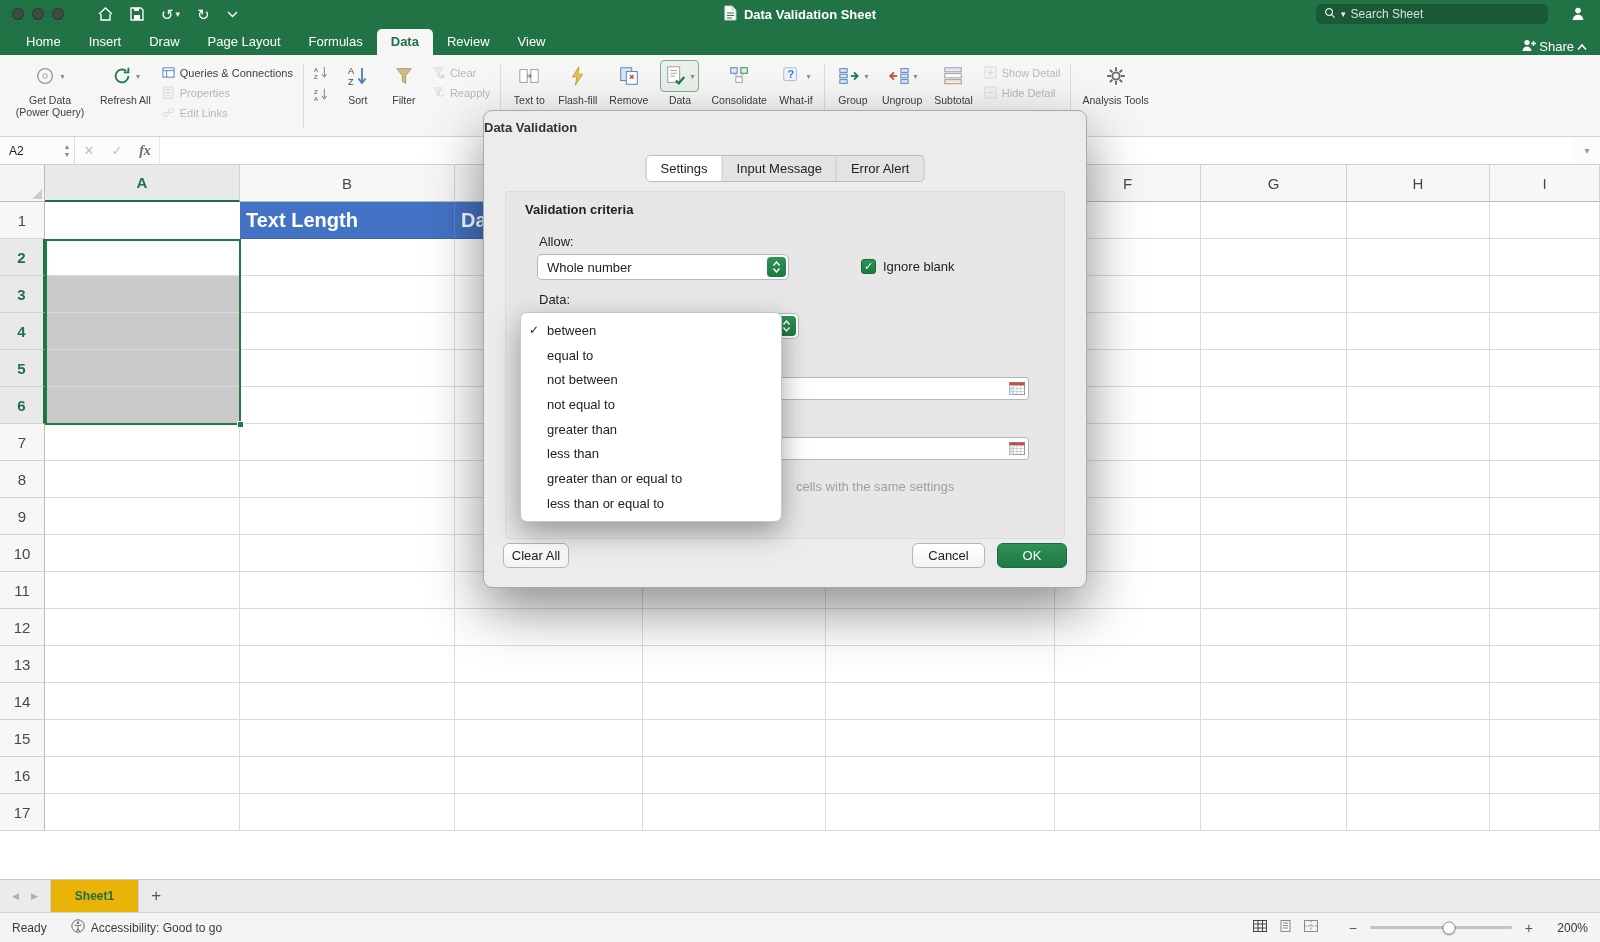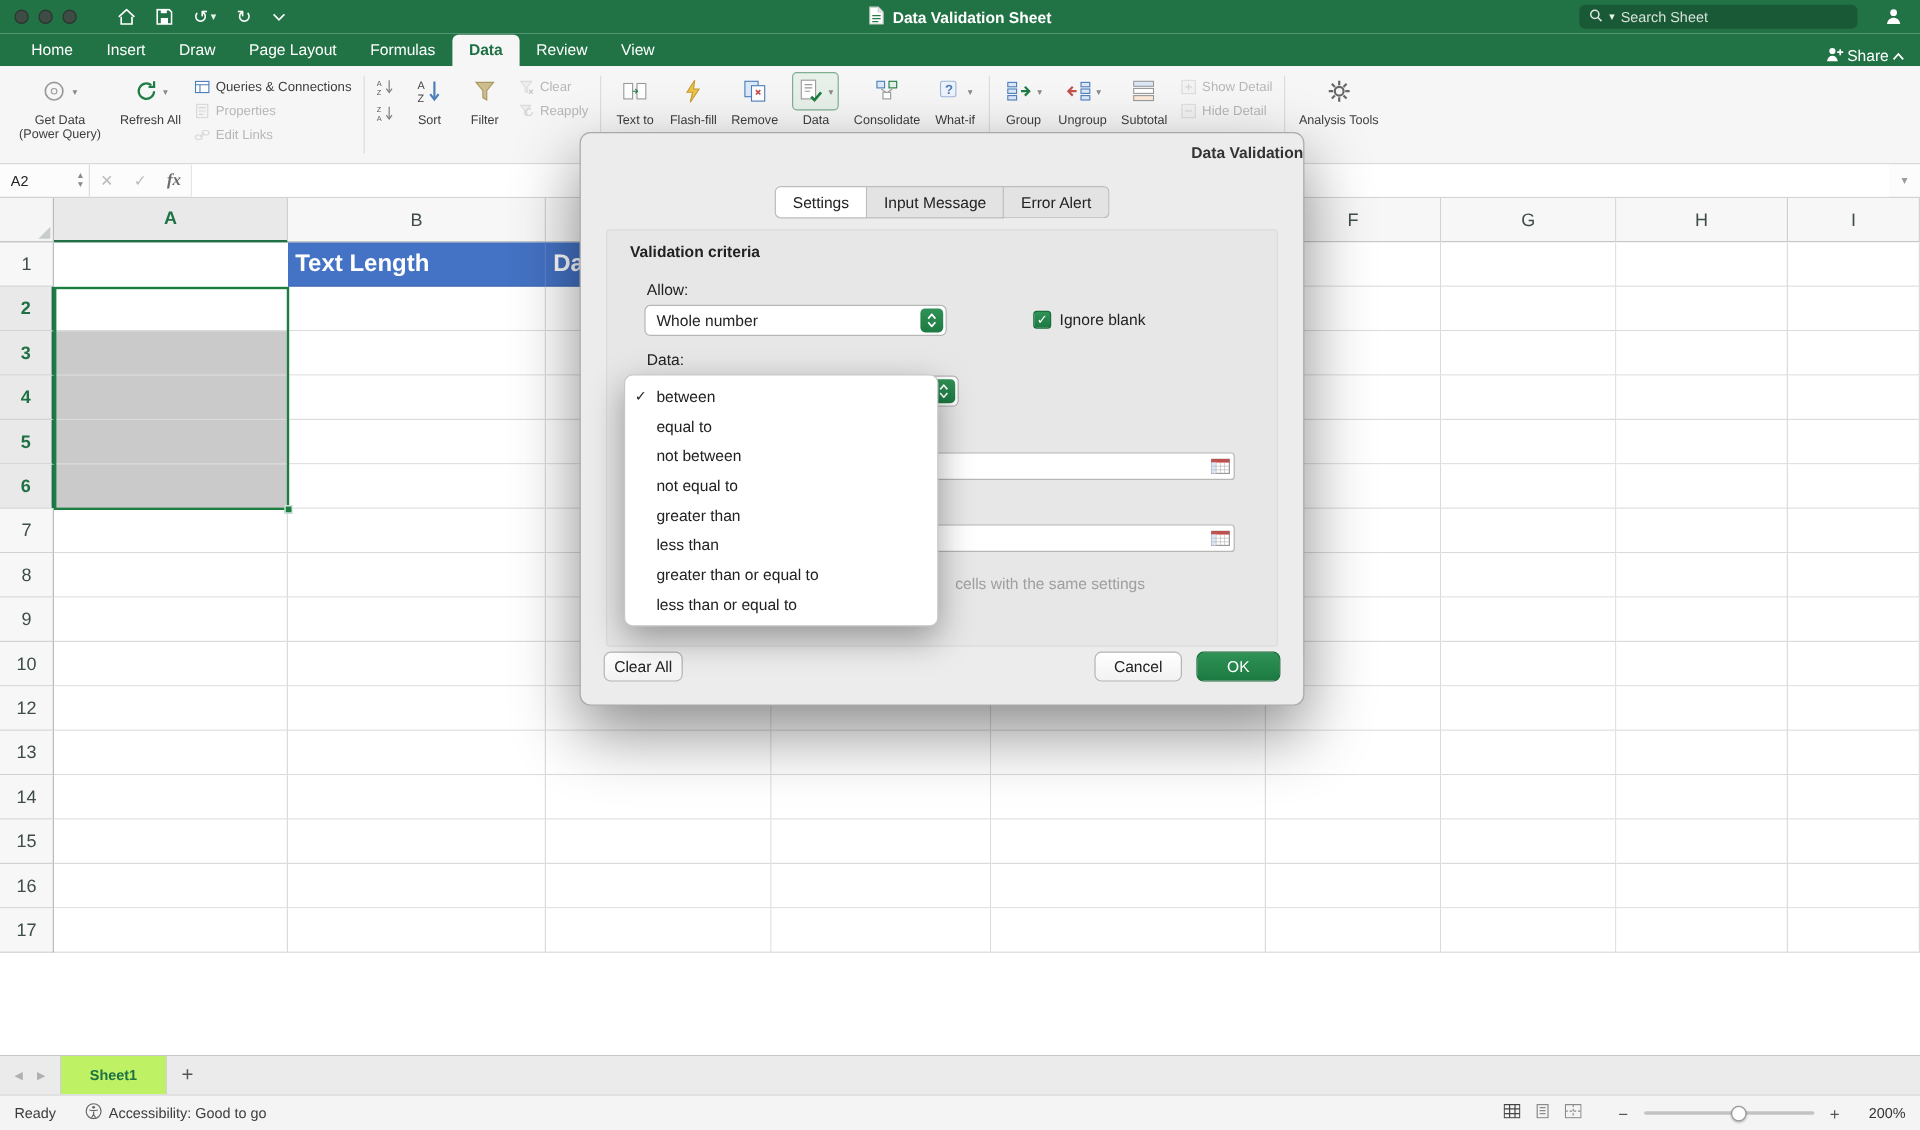--- a/index.html
+++ b/index.html
@@ -64,36 +64,36 @@
   .cell.hcell { background:#4472c4; color:#fff; font-weight:bold; font-size:20px; border-right:1px solid #5a83cf; border-bottom:1px solid #3c65b0; }
   .cell.selcell { background:#cacaca; }
   .cell.active-cell { background:#fff; }
   .sel-border { position:absolute; left:45px; top:74px; width:196px; height:186px; border:2px solid #1e7e41; pointer-events:none; z-index:5; }
   .sel-handle { position:absolute; left:237px; top:256px; width:7px; height:7px; background:#1e7e41; border:1.5px solid #fff; z-index:6; }
 
   
   .sheetbar { height:33px; background:#ebebeb; border-top:1px solid #c8c8c8; display:flex; align-items:stretch; flex:none; }
   .snav { display:flex; align-items:center; gap:12px; padding:0 12px; color:#b0b0b0; font-size:9px; }
   .sheet-tabs { display:flex; align-items:stretch; }
-  .stab { display:flex; align-items:center; padding:0 24px; background:#bef264; color:#1f7145; font-weight:bold; font-size:12px; border-left:1px solid #d0d0d0; border-right:1px solid #d0d0d0; }
+  .stab { display:flex; align-items:center; padding:0 24px; background:#eab308; color:#1f7145; font-weight:bold; font-size:12px; border-left:1px solid #d0d0d0; border-right:1px solid #d0d0d0; }
   .addsheet { width:34px; display:flex; align-items:center; justify-content:center; color:#555; font-size:17px; }
 
   
   .statusbar { height:30px; background:#f4f4f4; border-top:1px solid #d4d4d4; display:flex; align-items:center; padding:0 12px; font-size:12px; color:#3c3c3c; gap:8px; flex:none; }
   .sb-acc { display:flex; align-items:center; gap:6px; margin-left:16px; color:#3c3c3c; }
   .sb-right { margin-left:auto; display:flex; align-items:center; gap:13px; }
   .viewbtns { display:flex; align-items:center; gap:12px; margin-right:18px; }
   .zoomtrack { position:relative; width:142px; height:3px; background:#c3c3c3; border-radius:2px; }
   .zoomknob { position:absolute; left:56%; top:50%; transform:translate(-50%,-50%); width:13px; height:13px; border-radius:50%; background:#fdfdfd; border:1px solid #999; box-shadow:0 1px 2px rgba(0,0,0,.3); }
   .zoomsign { font-size:14px; color:#555; }
   .zoomlabel { width:42px; text-align:right; color:#333; }
 
   
   .dialog { position:absolute; left:483px; top:110px; width:604px; height:478px; background:#ececec; border:1px solid #a9a9a9; border-radius:9px; box-shadow:0 22px 55px rgba(0,0,0,.45); z-index:50; font-size:13px; color:#222; }
-  .dlg-title { position:absolute; top:9px; left:0; right:0; text-align:right; font-weight:bold; font-size:13px; color:#333; }
+  .dlg-title { position:absolute; top:9px; left:0; right:0; text-align:left; font-weight:bold; font-size:13px; color:#333; }
   .dlg-tabs { position:absolute; top:44px; left:50%; transform:translateX(-50%); display:flex; }
   .dtab { padding:5px 14px; background:#e3e3e3; border:1px solid #bdbdbd; border-left:none; font-size:13px; color:#222; }
   .dtab:first-child { border-left:1px solid #bdbdbd; border-radius:5px 0 0 5px; }
   .dtab:last-child { border-radius:0 5px 5px 0; }
   .dtab.active { background:#fff; }
   .dlg-panel { position:absolute; left:21px; right:21px; top:80px; height:348px; background:#e7e7e7; border:1px solid #dcdcdc; border-radius:3px; }
   .v-crit { position:absolute; left:41px; top:91px; font-weight:bold; }
   .dlbl-allow { position:absolute; left:55px; top:123px; }
   .popup { position:absolute; height:26px; background:#fff; border:1px solid #b6b6b6; border-radius:5px; display:flex; align-items:center; padding-left:9px; font-size:13px; }
   .popup-allow { left:53px; top:143px; width:252px; }
@@ -609,20 +609,32 @@
           <div class="cell" style="width: 188px;"></div>
           <div class="cell" style="width: 183px;"></div>
           <div class="cell" style="width: 229px;"></div>
           <div class="cell" style="width: 146px;"></div>
           <div class="cell" style="width: 146px;"></div>
           <div class="cell" style="width: 143px;"></div>
           <div class="cell" style="width: 110px;"></div>
         </div>
         <div class="grow">
           <div class="rhead">10</div>
+          <div class="cell" style="width: 195px;"></div>
+          <div class="cell" style="width: 215px;"></div>
+          <div class="cell" style="width: 188px;"></div>
+          <div class="cell" style="width: 183px;"></div>
+          <div class="cell" style="width: 229px;"></div>
+          <div class="cell" style="width: 146px;"></div>
+          <div class="cell" style="width: 146px;"></div>
+          <div class="cell" style="width: 143px;"></div>
+          <div class="cell" style="width: 110px;"></div>
+        </div>
+        <div class="grow">
+          <div class="rhead">11</div>
           <div class="cell" style="width: 195px;"></div>
           <div class="cell" style="width: 215px;"></div>
           <div class="cell" style="width: 188px;"></div>
           <div class="cell" style="width: 183px;"></div>
           <div class="cell" style="width: 229px;"></div>
           <div class="cell" style="width: 146px;"></div>
           <div class="cell" style="width: 146px;"></div>
           <div class="cell" style="width: 143px;"></div>
           <div class="cell" style="width: 110px;"></div>
         </div>

